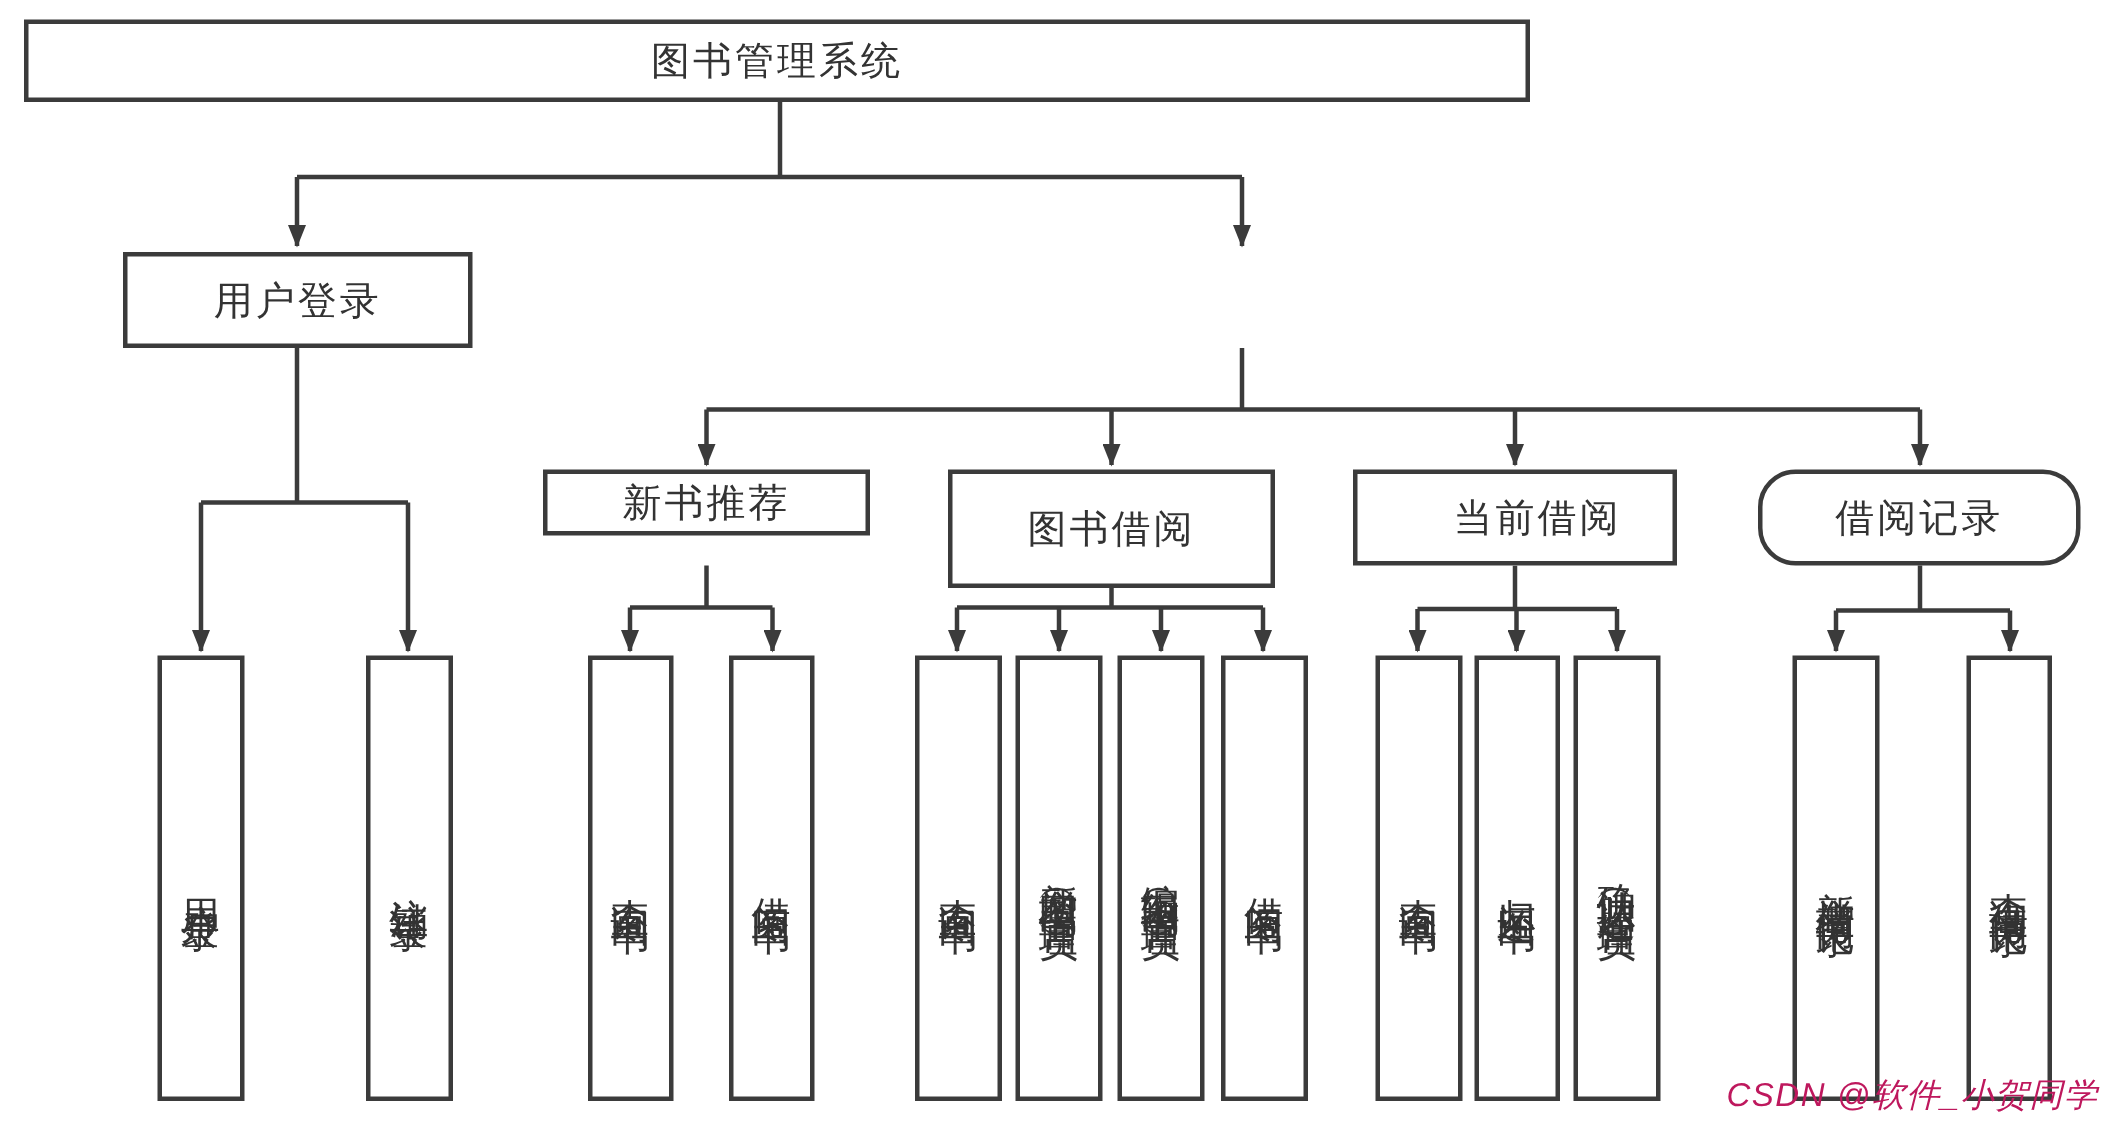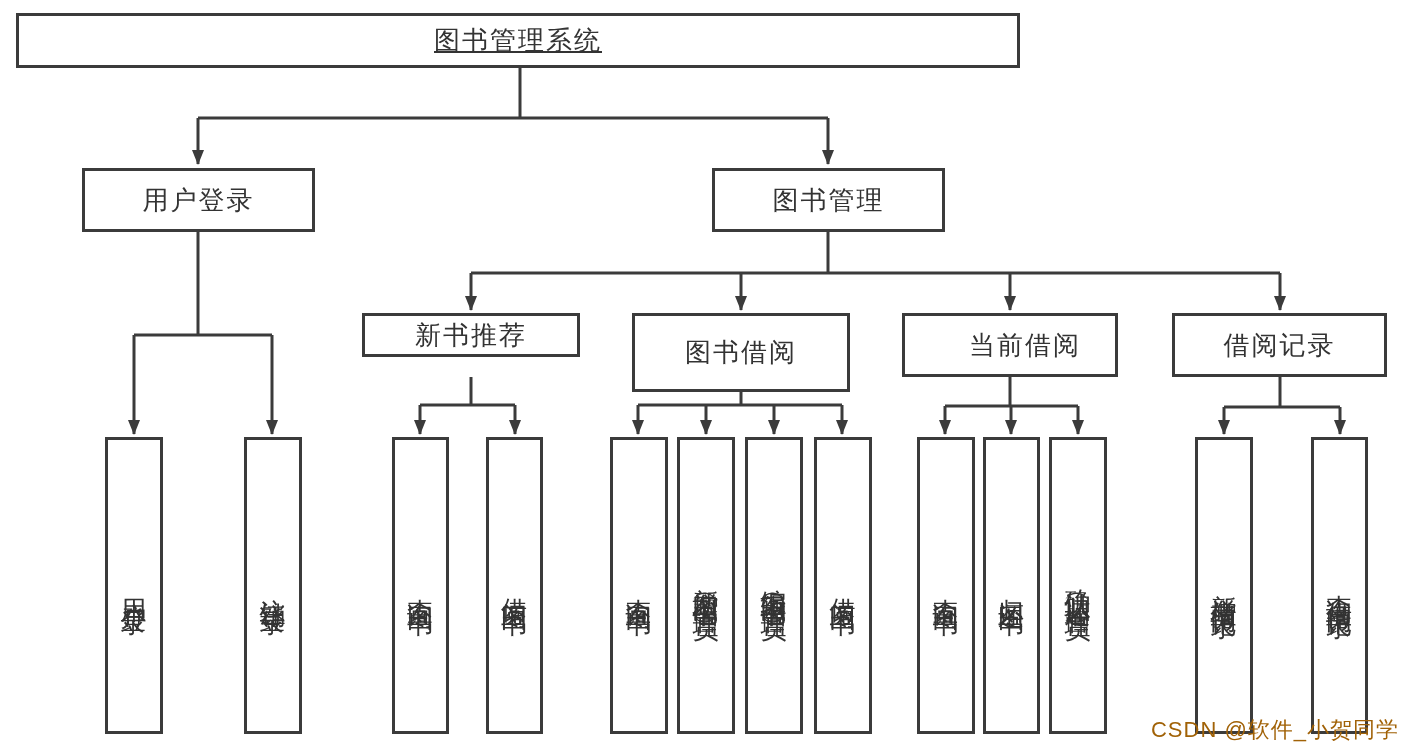--- a/index.html
+++ b/index.html
@@ -46,24 +46,25 @@
     writing-mode: vertical-rl;
     text-orientation: mixed;
     letter-spacing: 4px;
     line-height: 1;
   }
   .watermark {
     position: absolute;
     right: 6px;
     bottom: 2px;
     font-size: 22px;
-    color: #a16207;
+    color: #be185d;
     letter-spacing: 1px;
     z-index: 3;
     white-space: nowrap;
+    font-style: italic;
   }
 </style>
 </head>
 <body>
 
 <div class="canvas">
 
   <svg class="connectors" viewBox="0 0 1405 747" xmlns="http://www.w3.org/2000/svg">
     <defs>
       <marker id="arrow" viewBox="0 0 12 15" markerWidth="12" markerHeight="15" refX="6" refY="14" orient="0" markerUnits="userSpaceOnUse">
@@ -107,29 +108,28 @@
       <line x1="1011" y1="406" x2="1011" y2="434" marker-end="url(#arrow)"></line>
       <line x1="1078" y1="406" x2="1078" y2="434" marker-end="url(#arrow)"></line>
 
       <line x1="1280" y1="377" x2="1280" y2="407"></line>
       <line x1="1224" y1="407" x2="1340" y2="407"></line>
       <line x1="1224" y1="407" x2="1224" y2="434" marker-end="url(#arrow)"></line>
       <line x1="1340" y1="407" x2="1340" y2="434" marker-end="url(#arrow)"></line>
     </g>
   </svg>
 
-  <div class="node" style="left:16px; top:13px; width:1004px; height:55px;text-decoration:underline;">图书管理系统</div>
+  <div class="node" style="left:16px; top:13px; width:1004px; height:55px;">图书管理系统</div>
 
   <div class="node" style="left:82px; top:168px; width:233px; height:64px;">用户登录</div>
-  <div class="node" style="left:712px; top:168px; width:233px; height:64px;">图书管理</div>
 
   <div class="node" style="left:362px; top:313px; width:218px; height:44px;">新书推荐</div>
   <div class="node" style="left:632px; top:313px; width:218px; height:79px;">图书借阅</div>
   <div class="node" style="left:902px; top:313px; width:216px; height:64px;padding-left:30px;">当前借阅</div>
-  <div class="node" style="left:1172px; top:313px; width:215px; height:64px;">借阅记录</div>
+  <div class="node" style="left:1172px; top:313px; width:215px; height:64px;border-radius:25px;">借阅记录</div>
 
   <div class="leaf" style="left:105px; top:437px; width:58px; height:297px;">
     <span>用户登录</span>
   </div>
   <div class="leaf" style="left:244px; top:437px; width:58px; height:297px;">
     <span>注销登录</span>
   </div>
 
   <div class="leaf" style="left:392px; top:437px; width:57px; height:297px;">
     <span>查询图书</span>

